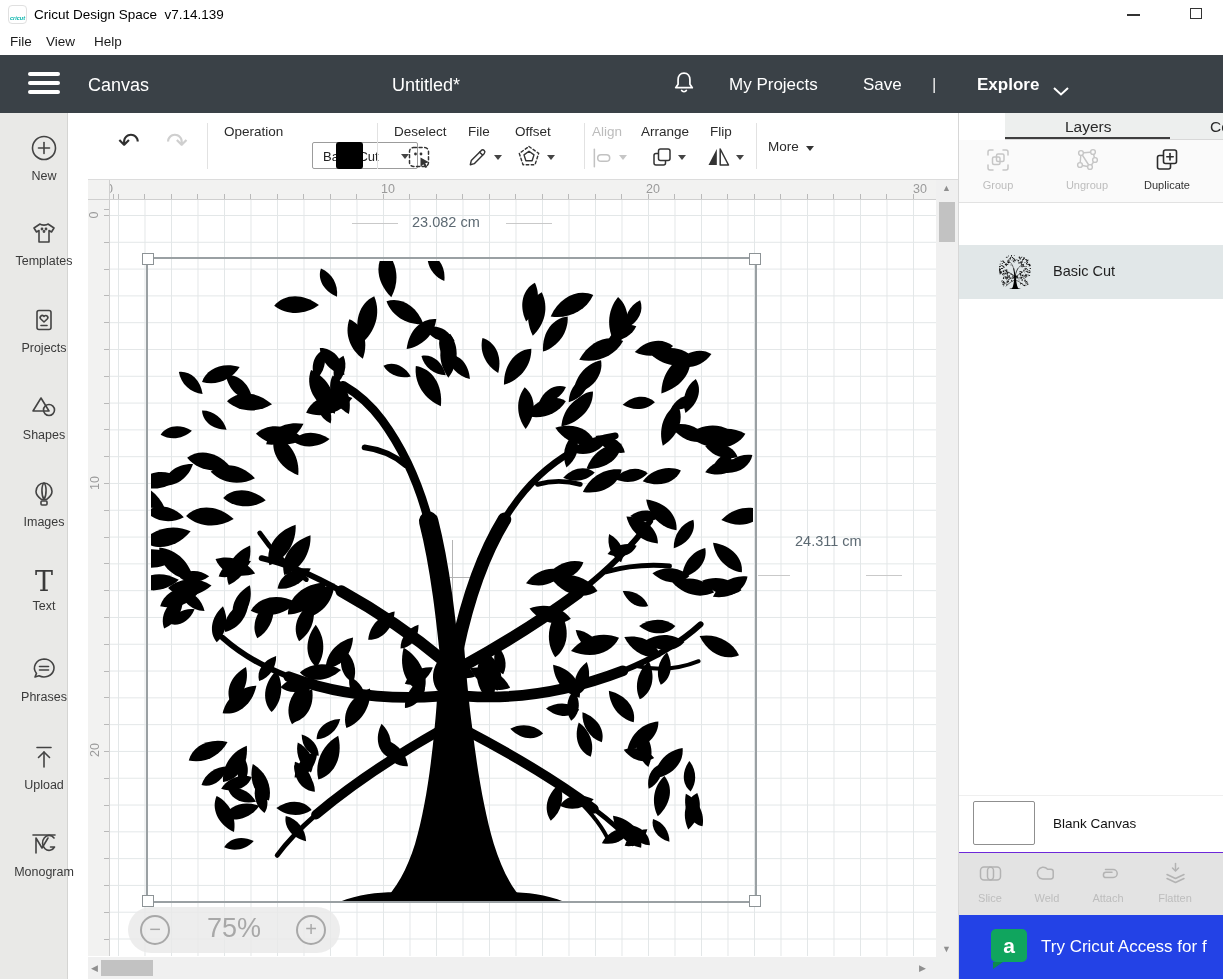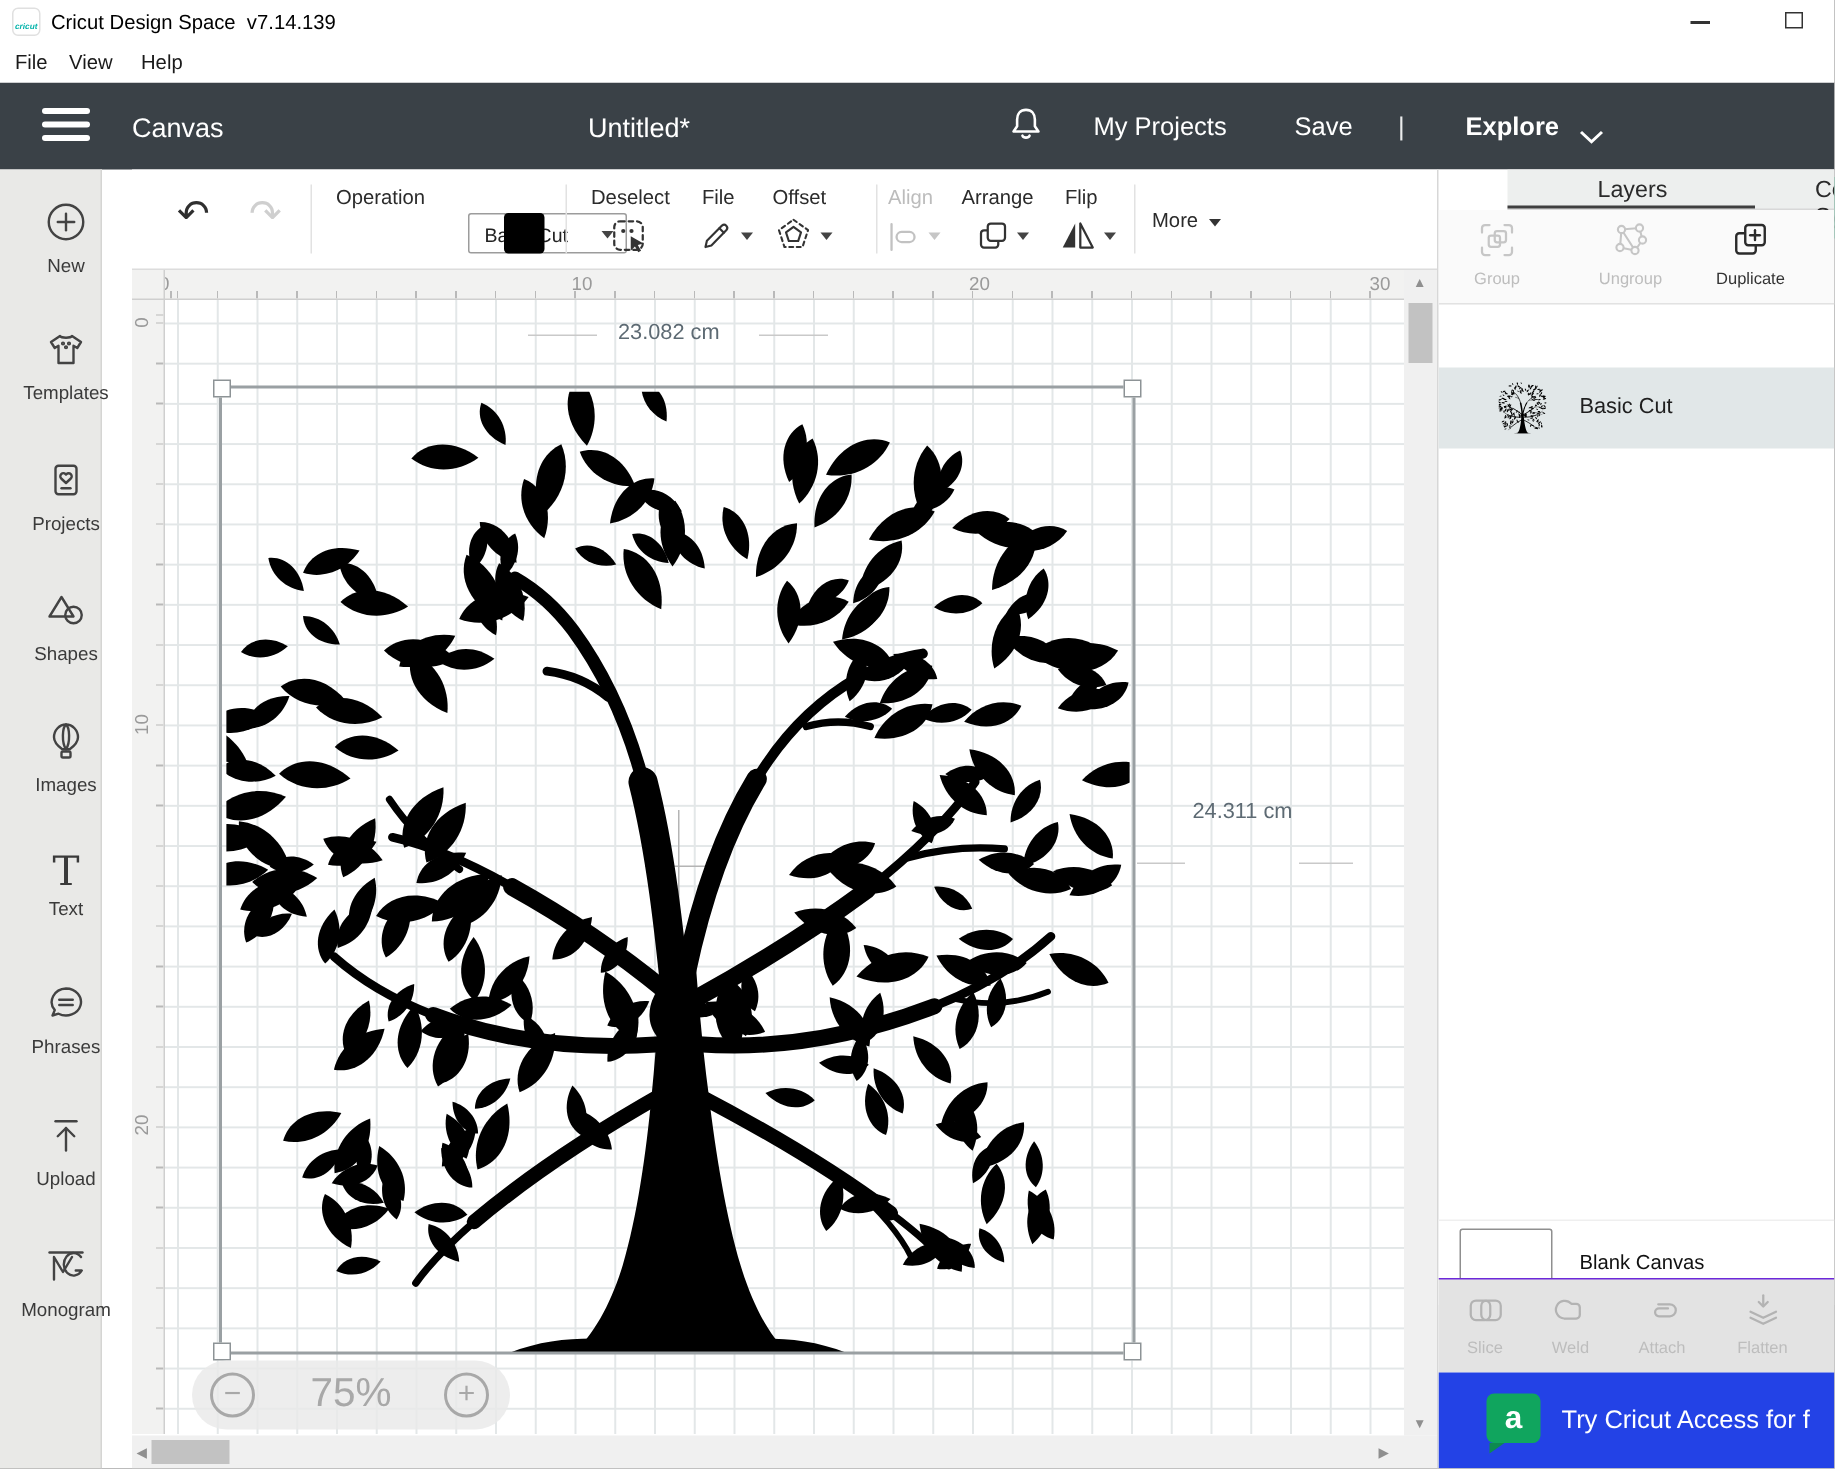--- a/index.html
+++ b/index.html
@@ -54,21 +54,21 @@
   #rpanel{left:958px;top:113px;width:265px;height:866px;background:#fff;border-left:1px solid #d7d7d7;box-sizing:border-box;overflow:hidden;}
   #rtabs{position:absolute;left:0;top:0;width:265px;height:27px;background:#edefee;border-bottom:1px solid #d8d8d8;box-sizing:border-box;margin-left:46px;}
   .rtab{position:absolute;top:5px;font-size:15.5px;color:#2a2a2a;}
   #tabunderline{position:absolute;left:0;bottom:0;width:165px;height:2.5px;background:#3f3f3f;}
   #ractions{position:absolute;left:0;top:27px;width:265px;height:63px;background:#fafafa;border-bottom:1px solid #e2e2e2;box-sizing:border-box;}
   .ritem{position:absolute;text-align:center;}
   .rlabel{font-size:11px;display:block;margin-top:2px;}
   .grayed{color:#bdbdbd;}
   .darked{color:#333;}
   #layerrow{position:absolute;left:0;top:132px;width:265px;height:54px;background:#e1e7e8;}
-  #blankrow{position:absolute;left:0;top:700px;width:265px;height:57px;background:#fff;border-top:1px solid #efefef;box-sizing:border-box;}
+  #blankrow{position:absolute;left:0;top:682px;width:265px;height:57px;background:#fff;border-top:1px solid #efefef;box-sizing:border-box;}
   #bottomacts{position:absolute;left:0;top:739px;width:265px;height:63px;background:#e3e3e3;border-top:1px solid #6d28d9;box-sizing:border-box;}
   #banner{position:absolute;left:0;top:802px;width:265px;height:64px;background:#2342e6;color:#fff;}
   #accessicon{position:absolute;left:32px;top:14px;width:36px;height:33px;background:#10a55e;border-radius:5px;color:#fff;font-size:21px;font-weight:bold;text-align:center;line-height:33px;}
   #accessicon:after{content:"";position:absolute;left:2px;bottom:-7px;border-left:10px solid #0d8a50;border-bottom:7px solid transparent;}
   .icosvg{stroke-linecap:round;stroke-linejoin:round;}
 </style>
 </head>
 <body>
 
 <div id="app" class="nosel">

